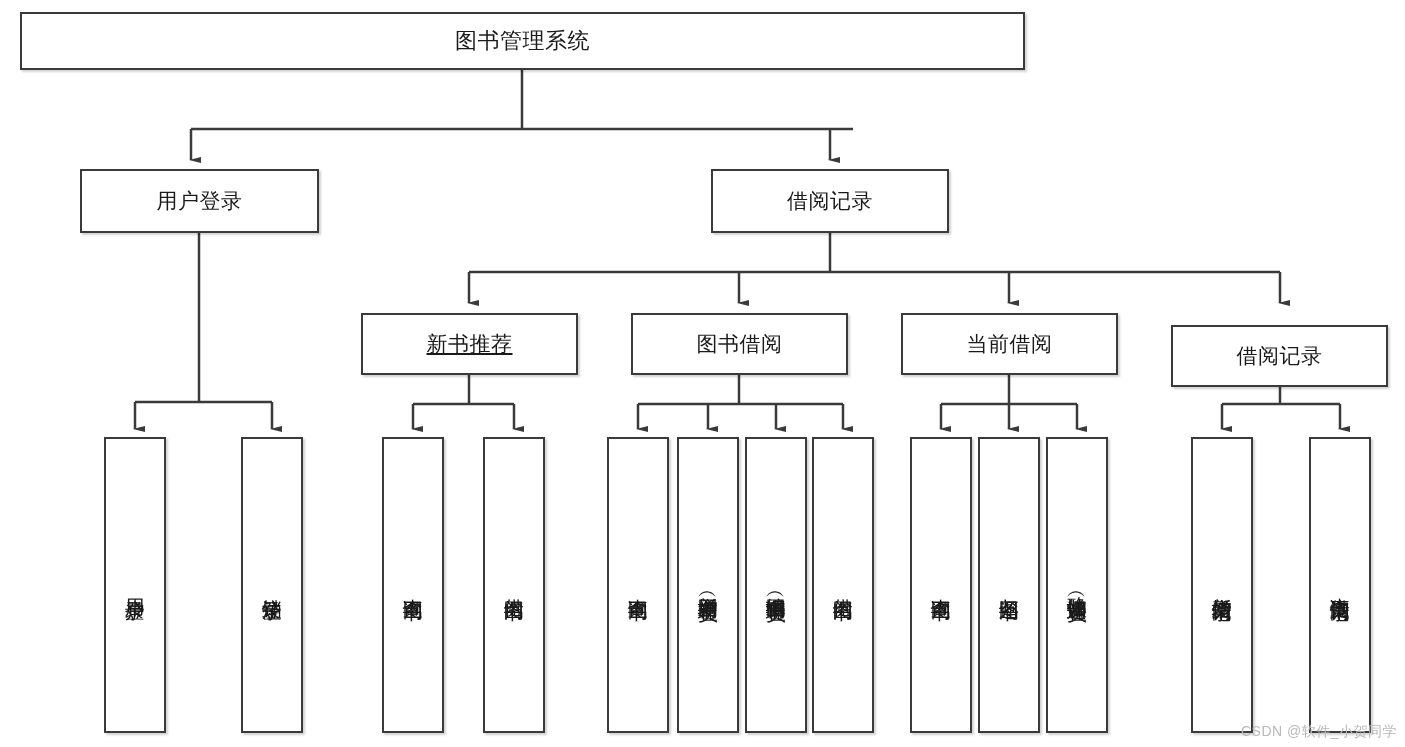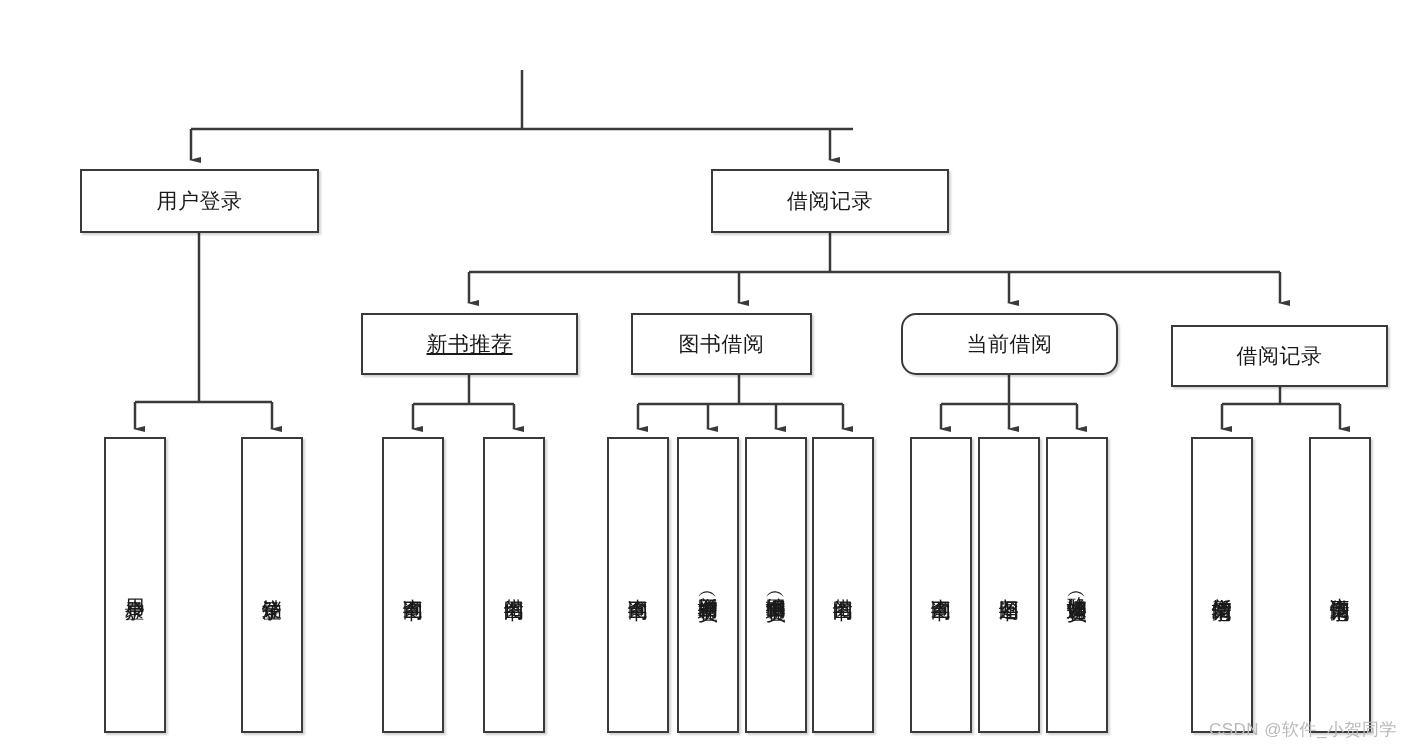--- a/index.html
+++ b/index.html
@@ -59,21 +59,21 @@
     text-orientation: upright;
     font-size: 20px;
     line-height: 1.12;
     letter-spacing: 1px;
     max-height: 100%;
   }
   #watermark {
     position: absolute;
     right: 8px;
     bottom: 6px;
-    font-size: 17px;
+    font-size: 14px;
     color: #b9b9b9;
     letter-spacing: 0.5px;
     white-space: nowrap;
   }
 </style>
 </head>
 <body>
 
 <div id="canvas">
 
@@ -120,35 +120,38 @@
       <path d="M1009,404 L1009,429" marker-end="url(#arw)"></path>
       <path d="M1077,404 L1077,429" marker-end="url(#arw)"></path>
 
       <path d="M1280,375 L1280,404"></path>
       <path d="M1222,404 L1340,404"></path>
       <path d="M1222,404 L1222,429" marker-end="url(#arw)"></path>
       <path d="M1340,404 L1340,429" marker-end="url(#arw)"></path>
     </g>
   </svg>
 
+  <div class="node horiz root" style="left:20px; top:12px; width:1005px; height:58px;">
+    <span class="label">图书管理系统</span>
+  </div>
 
   <div class="node horiz" style="left:80px; top:169px; width:239px; height:64px;">
     <span class="label">用户登录</span>
   </div>
   <div class="node horiz" style="left:711px; top:169px; width:238px; height:64px;">
     <span class="label">借阅记录</span>
   </div>
 
   <div class="node horiz" style="left:361px; top:313px; width:217px; height:62px;text-decoration:underline;">
     <span class="label">新书推荐</span>
   </div>
-  <div class="node horiz" style="left:631px; top:313px; width:181px; height:62px;">
+  <div class="node horiz" style="left:631px; top:313px; width:217px; height:62px;">
     <span class="label">图书借阅</span>
   </div>
-  <div class="node horiz" style="left:901px; top:313px; width:217px; height:62px;border-radius:15px;">
+  <div class="node horiz" style="left:901px; top:313px; width:217px; height:62px;">
     <span class="label">当前借阅</span>
   </div>
   <div class="node horiz" style="left:1171px; top:325px; width:217px; height:62px;">
     <span class="label">借阅记录</span>
   </div>
 
   <div class="node vert" style="left:104px; top:437px; width:62px; height:296px;">
     <span class="label">用户登录</span>
   </div>
   <div class="node vert" style="left:241px; top:437px; width:62px; height:296px;">

